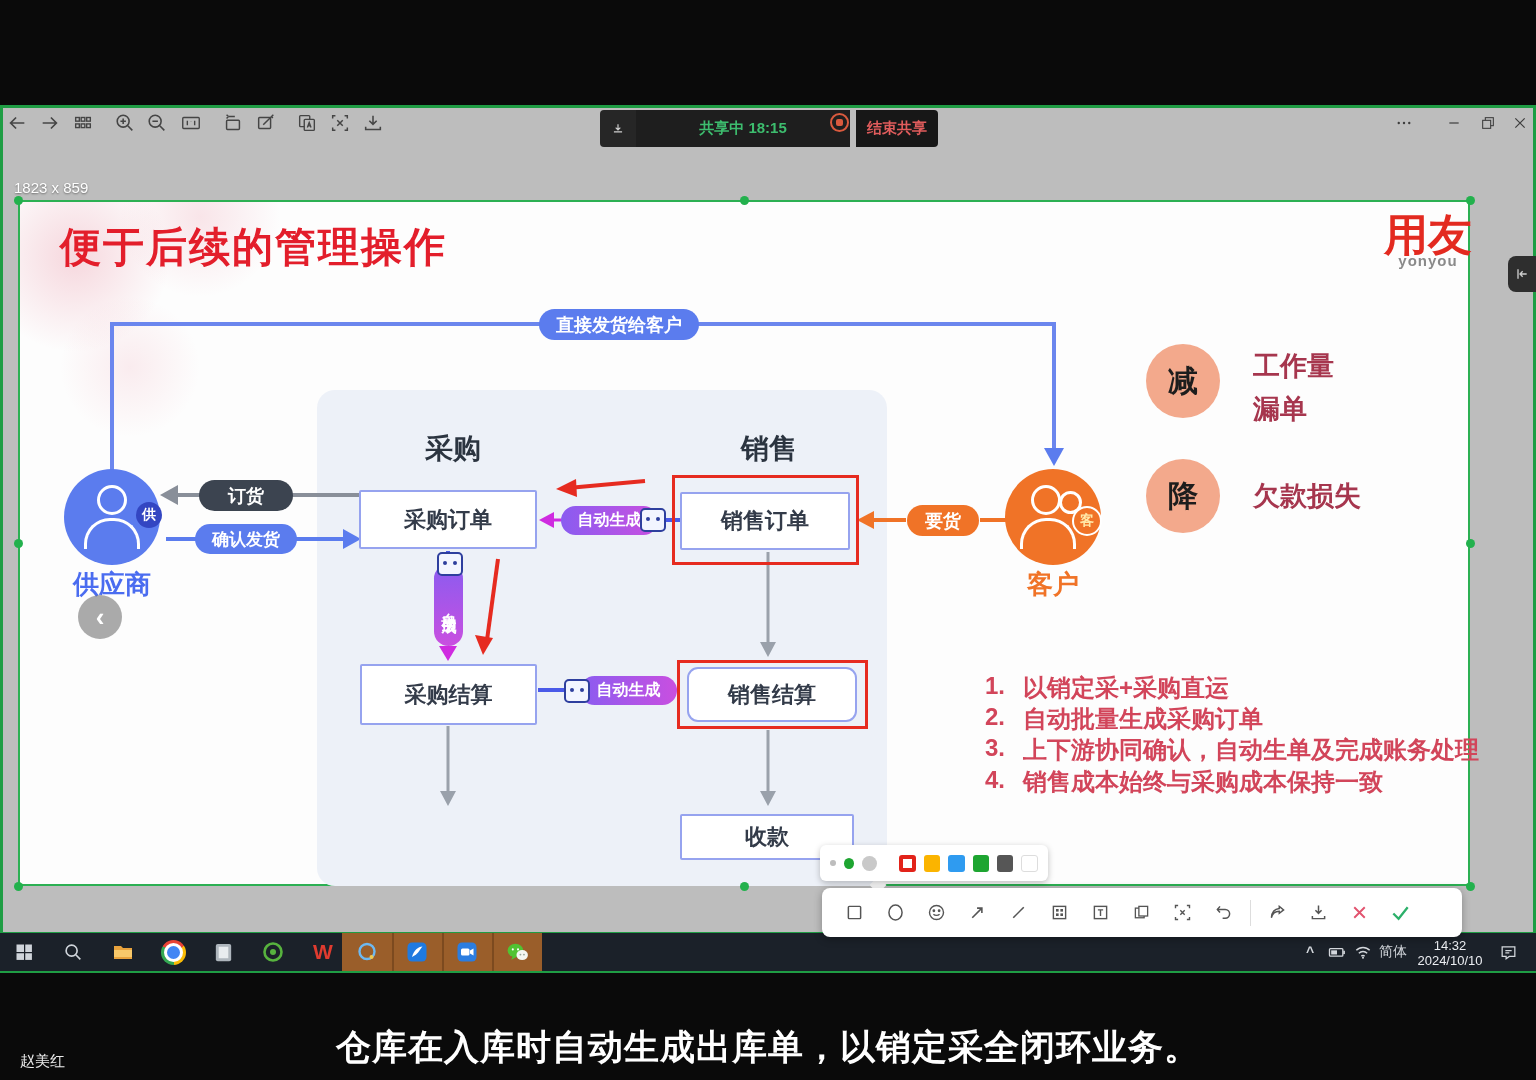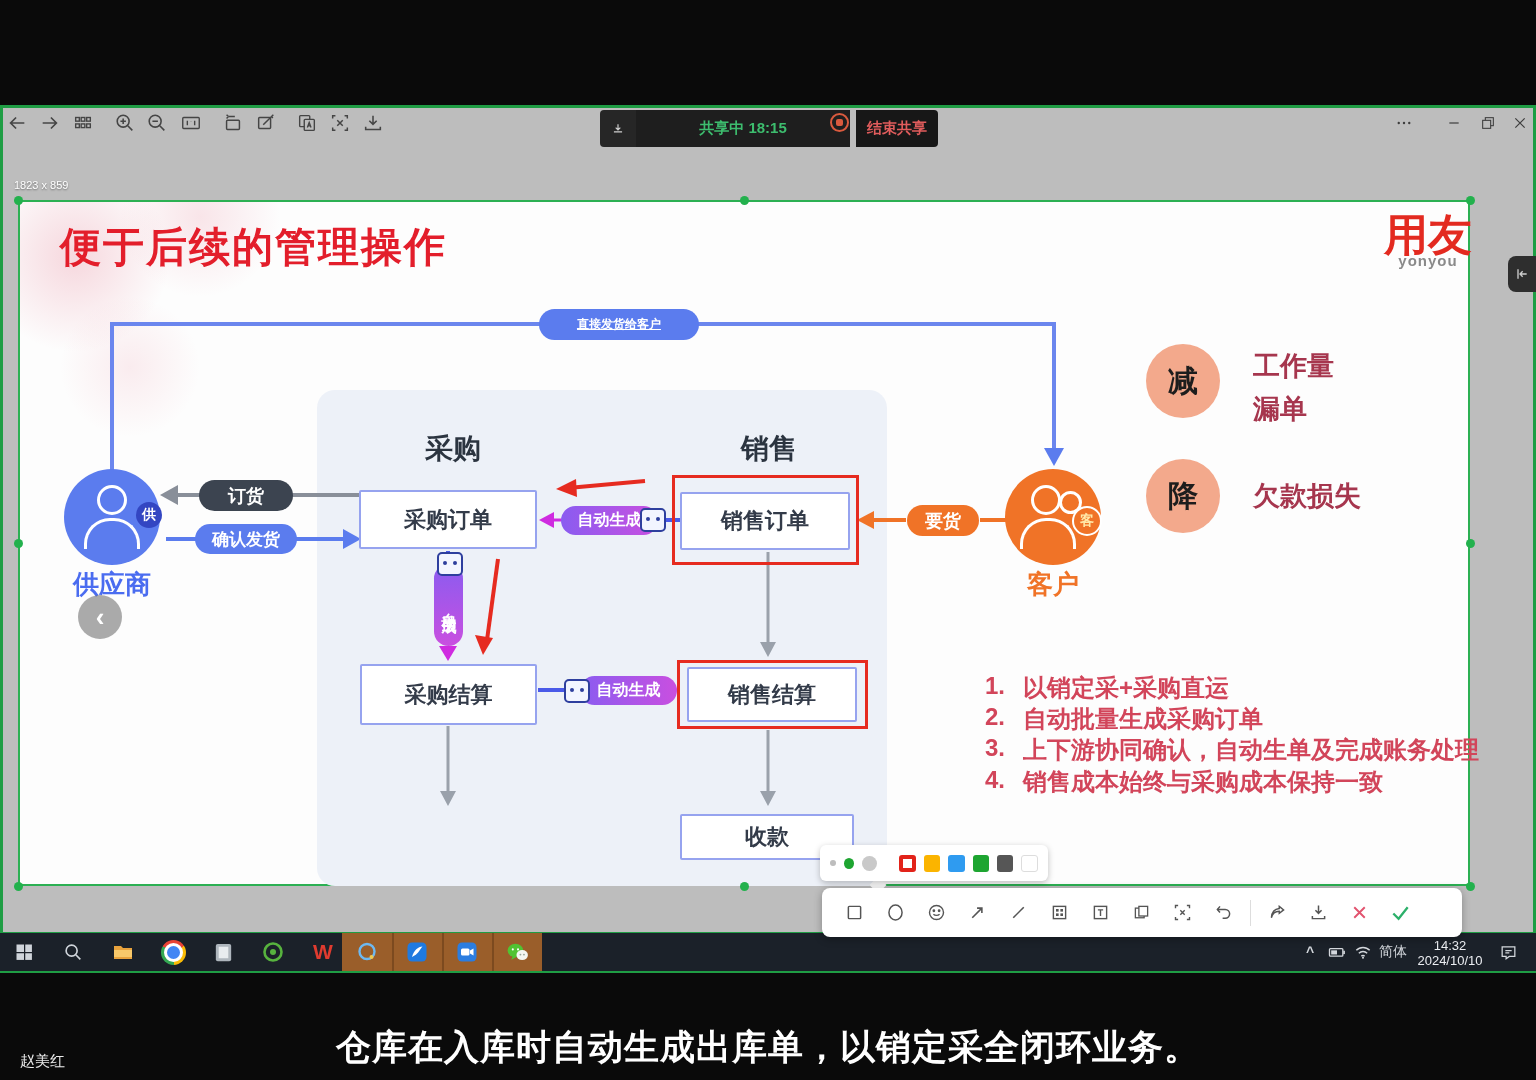--- a/index.html
+++ b/index.html
@@ -82,21 +82,21 @@
   .active-sep{width:2px;height:38px;background:#7c4a1f;}
   .tray-text{color:#d3d7dc;font-size:14px;}
   .clock{color:#eceef2;font-size:13px;line-height:15px;text-align:center;}
   .chrome-ball{width:25px;height:25px;border-radius:50%;
      background:conic-gradient(from -60deg,#ea4335 0 33%,#fbbc05 33% 66%,#34a853 66% 100%);}
   .chrome-in{width:13px;height:13px;border-radius:50%;background:#4285f4;border:3px solid #fff;margin:3px;}
 
   
   .subtitle{left:0;top:1024px;width:1536px;text-align:center;font-size:35px;font-weight:600;color:#fff;letter-spacing:1px;z-index:60;}
   .presenter{left:20px;top:1052px;font-size:15px;color:#e9e9e9;z-index:60;}
-  .size-label{left:14px;top:179px;font-size:11px;color:#fff;text-shadow:0 1px 2px rgba(0,0,0,.45);z-index:41;}
+  .size-label{left:14px;top:179px;font-size:15px;color:#fff;text-shadow:0 1px 2px rgba(0,0,0,.45);z-index:41;}
   .collapse-tab{left:1508px;top:256px;width:28px;height:36px;background:#2e2e2e;border-radius:8px 0 0 8px;z-index:41;}
 </style>
 </head>
 <body>
 
 <div class="abs desktop"></div>
 
 <div class="abs tb-btn flexc" style="left:2px">
     <svg width="22" height="22" viewBox="0 0 24 24" fill="none" stroke="#454545" stroke-width="1.8">
       <path d="M20 12 H6 M11 6 L5 12 L11 18"></path>
@@ -247,40 +247,40 @@
     <path d="M625 279 L548 286" stroke="#e62b20" stroke-width="4" fill="none"></path>
     <polygon points="536,287 556,277 557,295" fill="#e62b20"></polygon>
     <path d="M478 357 L467 438" stroke="#e62b20" stroke-width="4" fill="none"></path>
     <polygon points="463,453 455,433 473,436" fill="#e62b20"></polygon>
     <path d="M452 497 v16 l3.7 -3.7 2.6 6.3 3.1 -1.3 -2.6 -6.3 5.6 -0.2 z" fill="#111" stroke="#fff" stroke-width="1.2"></path>
   </svg>
 
   <div class="abs col-header" style="left:378px;top:228px;">采购</div>
   <div class="abs col-header" style="left:694px;top:228px;">销售</div>
 
-  <div class="abs pill flexc" style="left:519px;top:107px;width:160px;height:31px;background:#5b7cee;font-size:12px;text-decoration:underline;">直接发货给客户</div>
+  <div class="abs pill flexc" style="left:519px;top:107px;width:160px;height:31px;background:#5b7cee;font-size:18px;">直接发货给客户</div>
 
   <div class="abs actor flexc" style="left:44px;top:267px;background:#5b7cee;flex-direction:column;">
     <span class="p-head"></span>
     <span class="p-body"></span>
   </div>
   <div class="abs badge flexc" style="left:116px;top:300px;background:#3346c2;color:#fff;">供</div>
   <div class="abs actor-label" style="left:27px;top:365px;color:#4a6cf0;">供应商</div>
   <div class="abs flexc" style="left:58px;top:393px;width:44px;height:44px;border-radius:50%;background:rgba(110,110,110,.58);color:#fff;font-size:26px;font-weight:700;">
       <span>‹</span>
     </div>
 
   <div class="abs pill flexc" style="left:179px;top:278px;width:94px;height:31px;background:#3c4450;font-size:18px;">订货</div>
   <div class="abs pill flexc" style="left:175px;top:322px;width:102px;height:30px;background:#5b7cee;font-size:17px;">确认发货</div>
 
   <div class="abs node flexc" style="left:339px;top:288px;width:178px;height:59px;">采购订单</div>
   <div class="abs node flexc" style="left:660px;top:290px;width:170px;height:58px;">销售订单</div>
   <div class="abs redbox" style="left:652px;top:273px;width:187px;height:90px;"></div>
   <div class="abs node flexc" style="left:340px;top:462px;width:177px;height:61px;">采购结算</div>
-  <div class="abs node flexc" style="left:667px;top:465px;width:170px;height:55px;">销售结算</div>
+  <div class="abs node flexc" style="left:667px;top:465px;width:170px;height:55px;border-radius:11px;">销售结算</div>
   <div class="abs redbox" style="left:657px;top:458px;width:191px;height:69px;"></div>
   <div class="abs node flexc" style="left:660px;top:612px;width:174px;height:46px;">收款</div>
 
   <div class="abs pill grad flexc" style="left:541px;top:304px;width:97px;height:29px;font-size:16px;">自动生成</div>
   <div class="abs robot" style="left:620px;top:306px;">
       <i class="l"></i>
       <i class="r"></i>
     </div>
   <div class="abs pill flexc" style="left:414px;top:362px;width:29px;height:82px;background:linear-gradient(180deg,#8a5cf0,#c94fe0);font-size:15px;writing-mode:vertical-rl;letter-spacing:2px;">自动生成</div>
   <div class="abs robot" style="left:417px;top:350px;">

